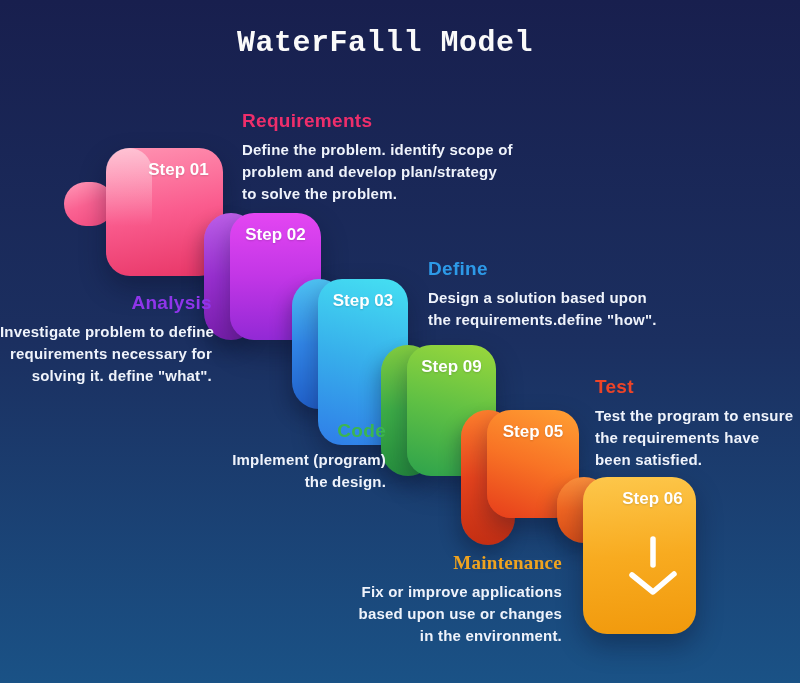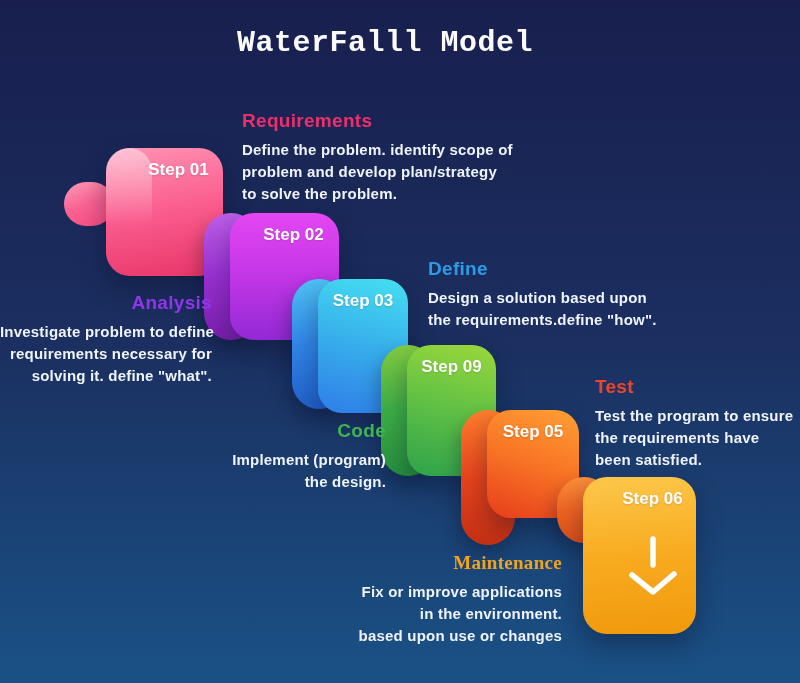--- a/index.html
+++ b/index.html
@@ -22,23 +22,23 @@
         text-shadow:0 1px 2px rgba(0,0,0,.15);white-space:nowrap;}
   .tail{position:absolute;border-radius:24px;}
   .rollhl{position:absolute;border-radius:24px;
         background:linear-gradient(180deg,rgba(255,255,255,.45) 0%,rgba(255,255,255,0) 85%);}
   
   #s1-body{left:106px;top:148px;width:117px;height:128px;}
   #s1-body .steplabel{margin-left:28px;}
   #s1-tail{left:64px;top:182px;width:50px;height:44px;}
   #s1-roll{left:106px;top:148px;width:46px;height:92px;}
   #s2-curl{left:204px;top:213px;height:127px;}
-  #s2-body{left:230px;top:213px;width:91px;height:127px;padding-left:18px;}
+  #s2-body{left:230px;top:213px;width:91px;height:127px;}
   #s3-curl{left:292px;top:279px;height:130px;}
-  #s3-body{left:318px;top:279px;width:90px;height:134px;}
+  #s3-body{left:318px;top:279px;width:90px;height:166px;}
   #s4-curl{left:381px;top:345px;height:131px;}
   #s4-body{left:407px;top:345px;width:89px;height:131px;}
   #s5-curl{left:461px;top:410px;height:135px;}
   #s5-body{left:487px;top:410px;width:92px;height:108px;}
   #s6-curl{left:557px;top:477px;height:66px;}
   #s6-body{left:583px;top:477px;width:87px;height:157px;padding-left:26px;}
   .arrow-wrap{margin-top:26px;}
   
   .note{position:absolute;}
   .note-h{font-size:19px;font-weight:bold;margin:0 0 7px 0;letter-spacing:.3px;}
@@ -136,17 +136,17 @@
   <div class="note note-test">
     <div class="note-h" style="color: rgb(238, 68, 39);">Test</div>
     <div class="note-line">Test the program to ensure</div>
     <div class="note-line">the requirements have</div>
     <div class="note-line">been satisfied.</div>
   </div>
 
   <div class="note note-main">
     <div class="note-h" style="color: rgb(239, 163, 31); font-family: Liberation Serif, serif;">Maintenance</div>
     <div class="note-line">Fix or improve applications</div>
+    <div class="note-line">based upon use or changes</div>
     <div class="note-line">in the environment.</div>
-    <div class="note-line">based upon use or changes</div>
   </div>
 
 </div>
 
 </body></html>

